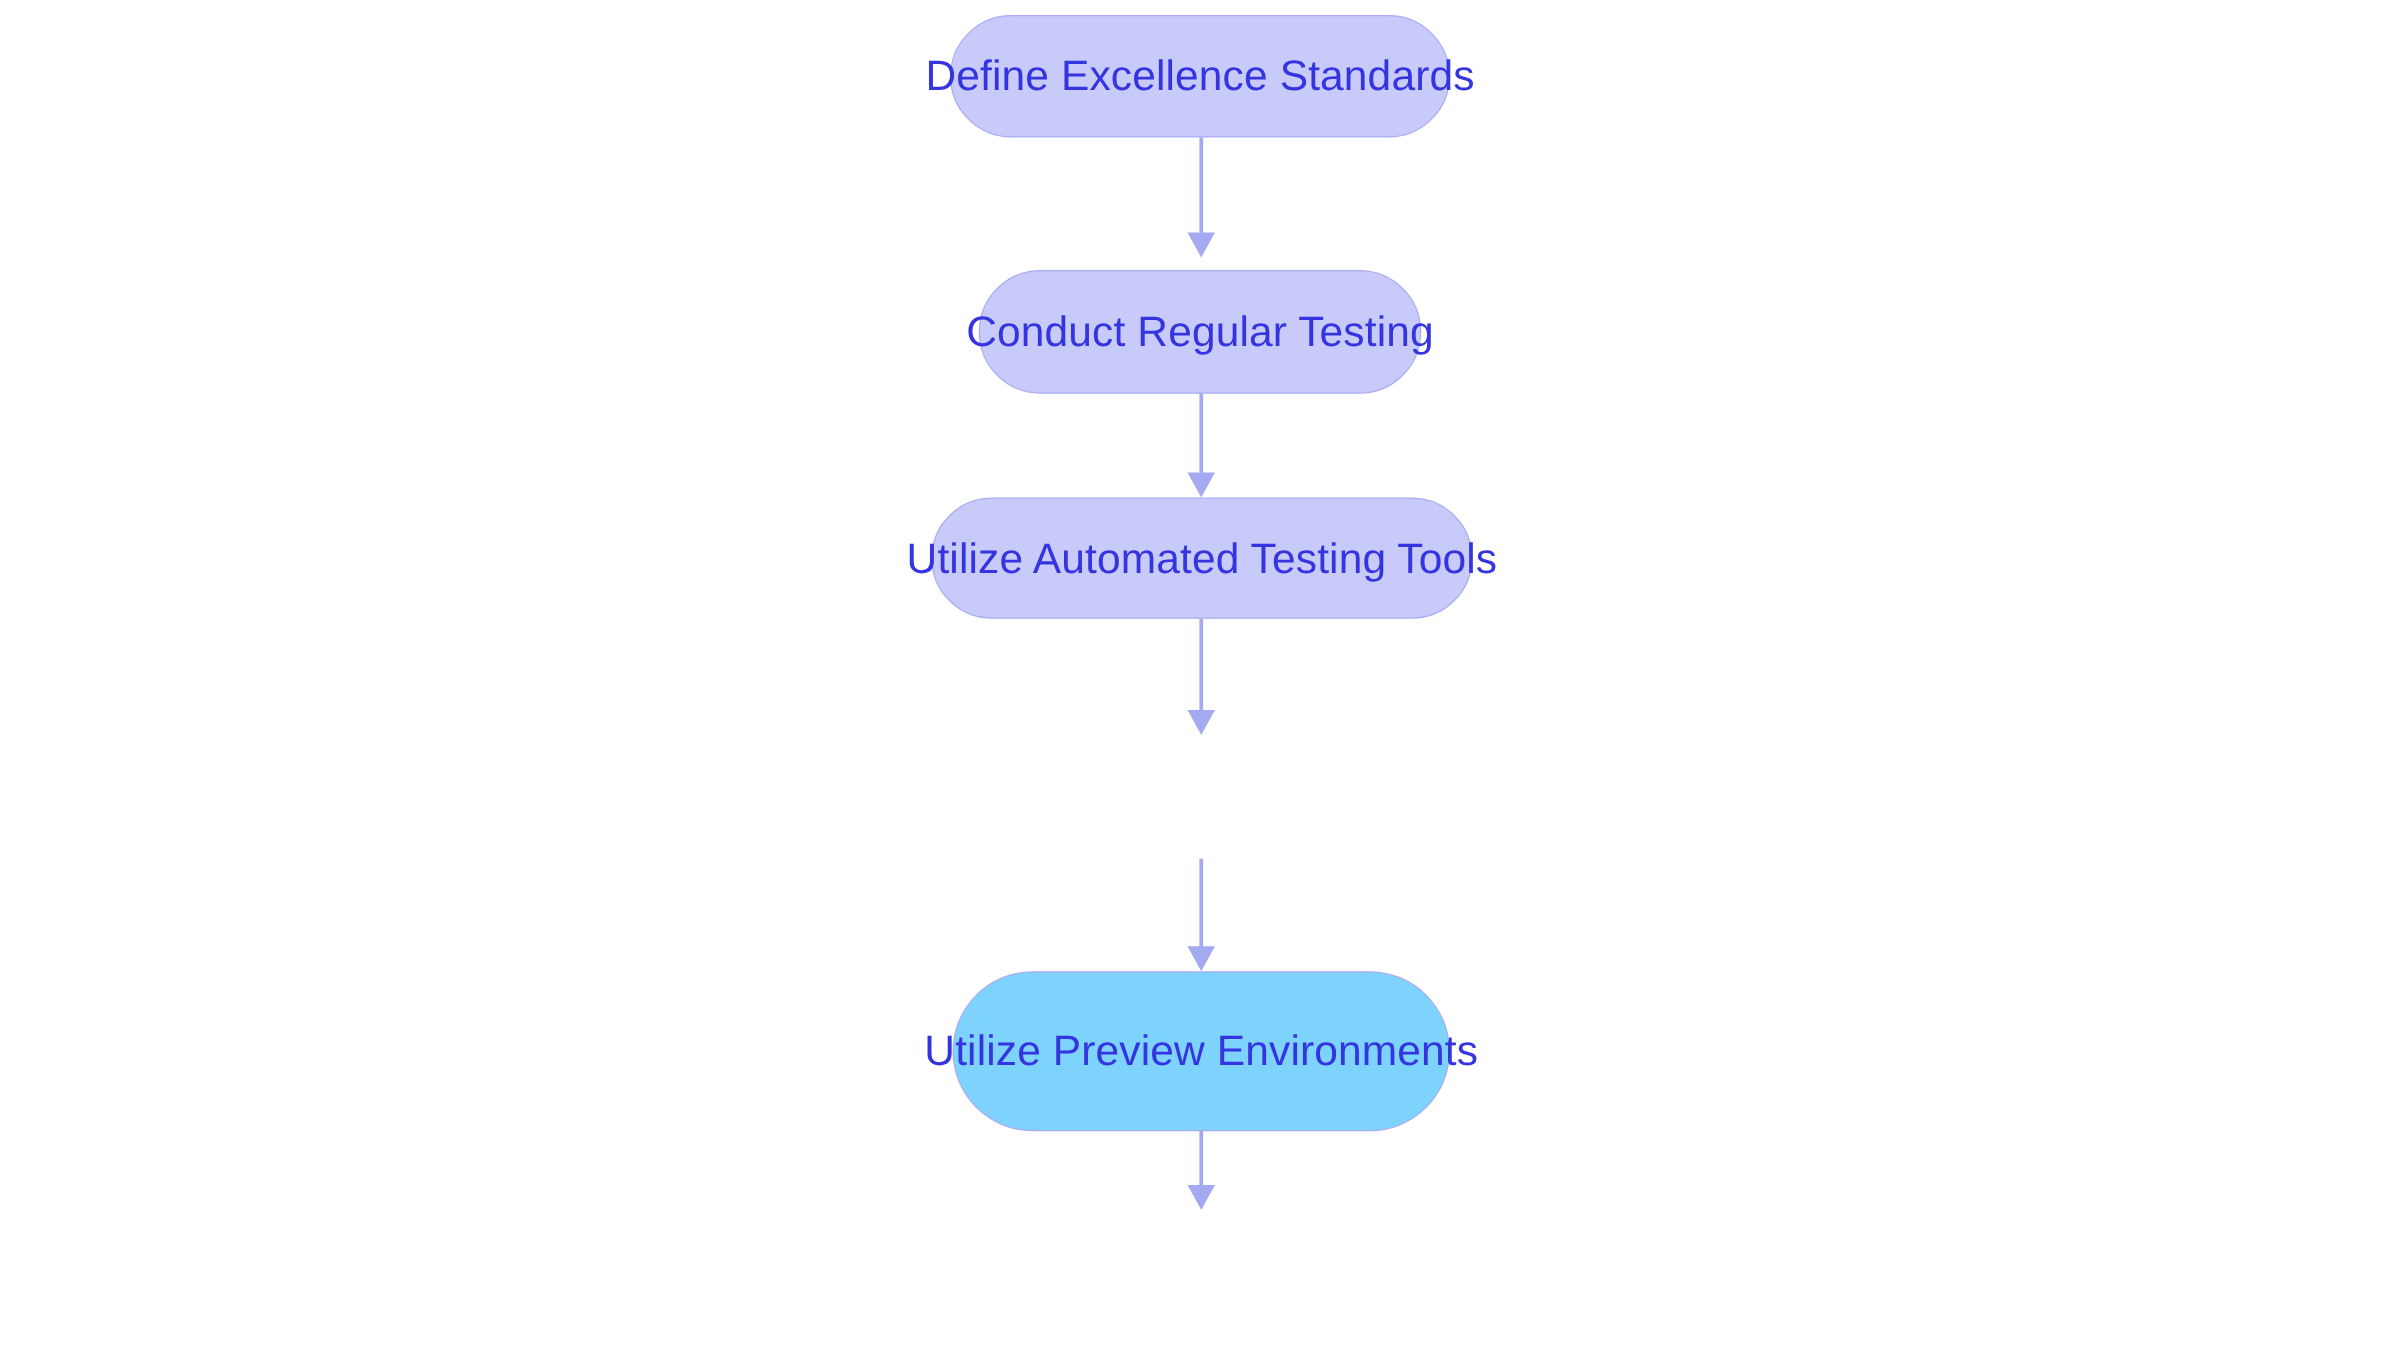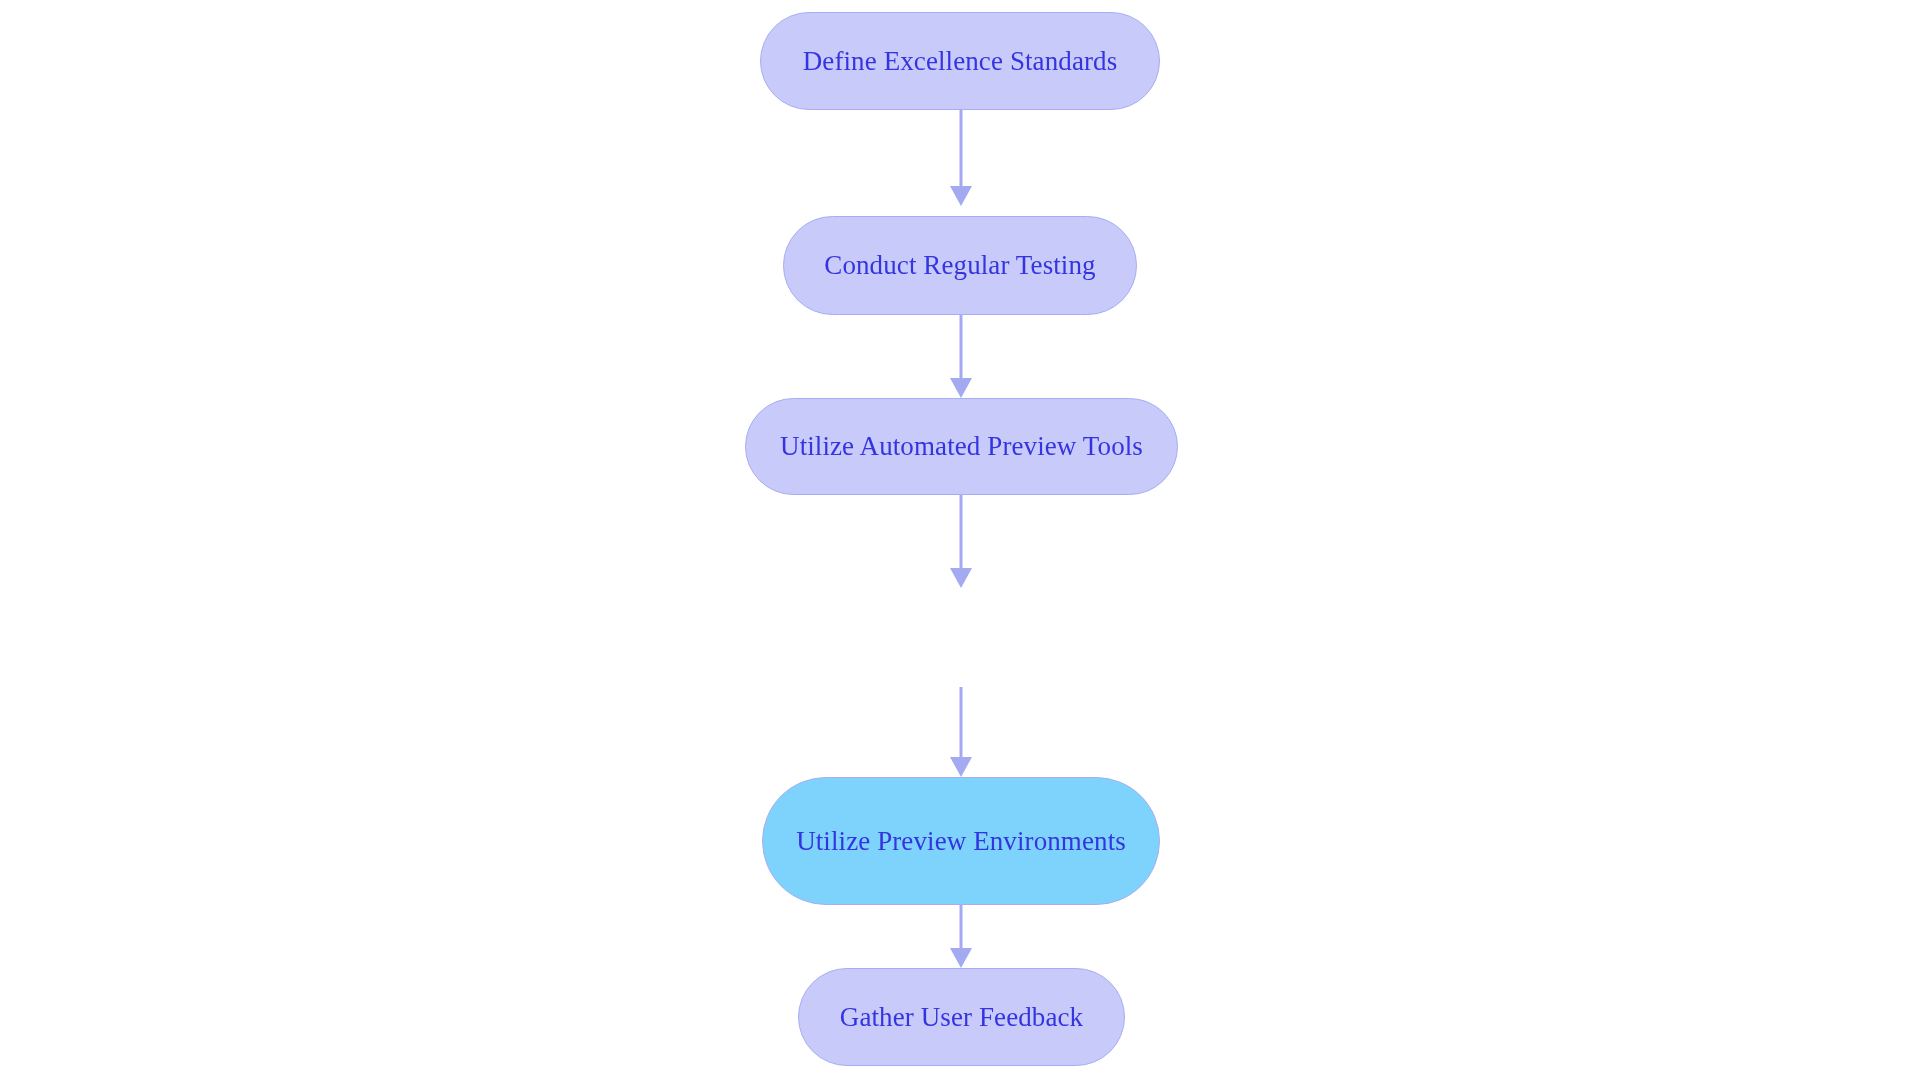--- a/index.html
+++ b/index.html
@@ -29,22 +29,22 @@
     align-items: center;
     justify-content: center;
     background: #c8cbfa;
     border: 1.6px solid #a8adf2;
     border-radius: 999px;
     z-index: 2;
   }
 
   .flow-node .node-label {
     color: #3434e0;
-    font-family: Liberation Serif, serif;
-    font-size: 27px;
+    font-family: Liberation Sans, sans-serif;
+    font-size: 34px;
     font-weight: 400;
     letter-spacing: 0.1px;
     white-space: nowrap;
     line-height: 1;
   }
 
   .flow-edge {
     position: absolute;
     z-index: 1;
     overflow: visible;
@@ -89,21 +89,18 @@
         <polygon points="9,73 31,73 20,93" fill="#a3aaf2"></polygon>
       </svg>
     </div>
     <div class="flow-node" style="left: 760px; top: 12px; width: 400px; height: 98px; background: rgb(200, 203, 250); border-color: rgb(168, 173, 242);">
       <span class="node-label" style="color: rgb(52, 52, 224);">Define Excellence Standards</span>
     </div>
     <div class="flow-node" style="left: 783px; top: 216px; width: 354px; height: 99px; background: rgb(200, 203, 250); border-color: rgb(168, 173, 242);">
       <span class="node-label" style="color: rgb(52, 52, 224);">Conduct Regular Testing</span>
     </div>
     <div class="flow-node" style="left: 745px; top: 398px; width: 433px; height: 97px; background: rgb(200, 203, 250); border-color: rgb(168, 173, 242);">
-      <span class="node-label" style="color: rgb(52, 52, 224);">Utilize Automated Preview Tools</span>
+      <span class="node-label" style="color: rgb(52, 52, 224);">Utilize Automated Testing Tools</span>
     </div>
     <div class="flow-node" style="left: 762px; top: 777px; width: 398px; height: 128px; background: #7dd3fc; border-color: rgb(168, 173, 242);">
       <span class="node-label" style="color: rgb(52, 52, 224);">Utilize Preview Environments</span>
     </div>
-    <div class="flow-node" style="left: 798px; top: 968px; width: 327px; height: 98px; background: rgb(200, 203, 250); border-color: rgb(168, 173, 242);">
-      <span class="node-label" style="color: rgb(52, 52, 224);">Gather User Feedback</span>
-    </div>
   </div>
 
 </body></html>

